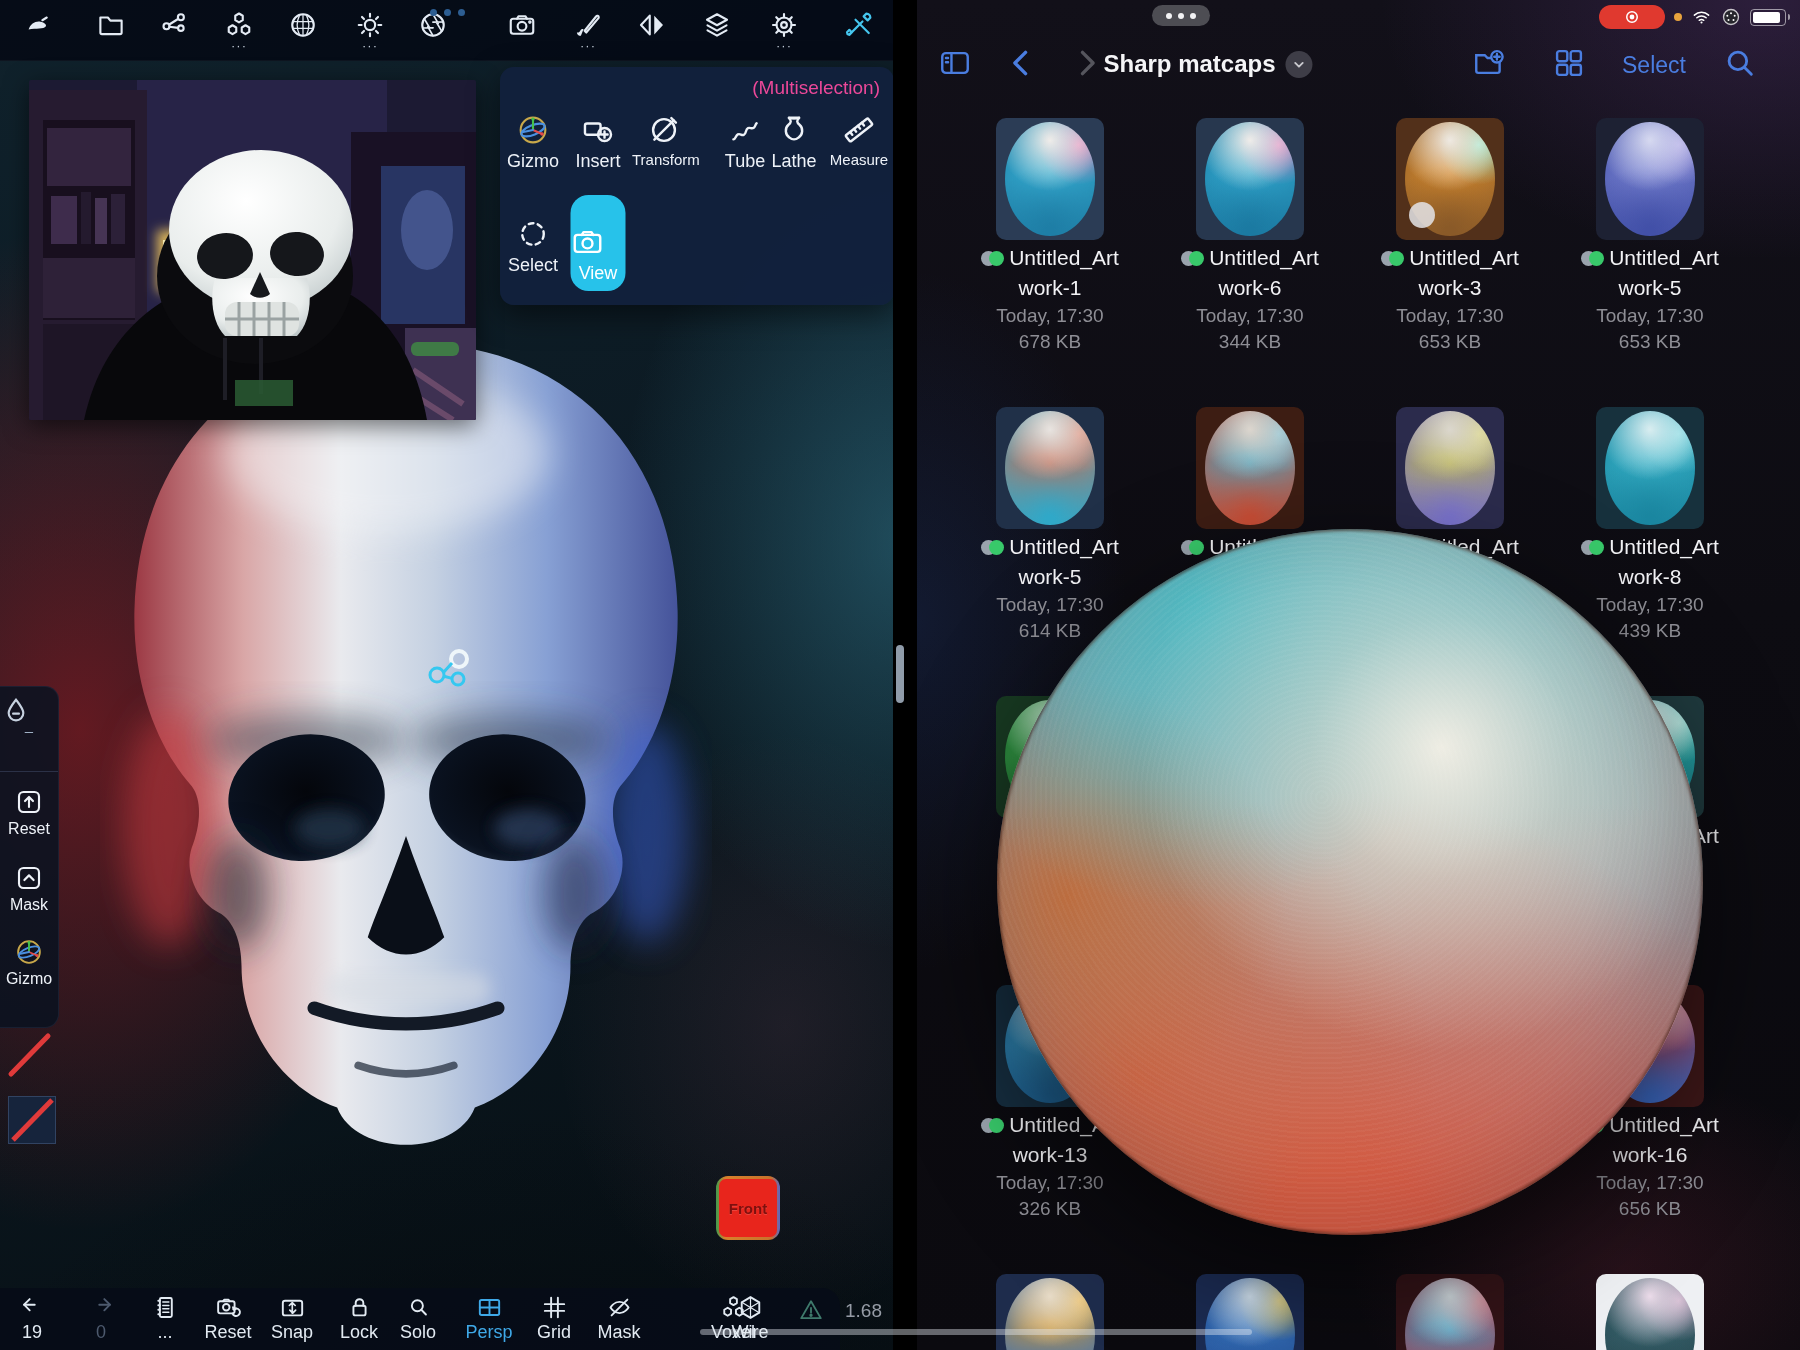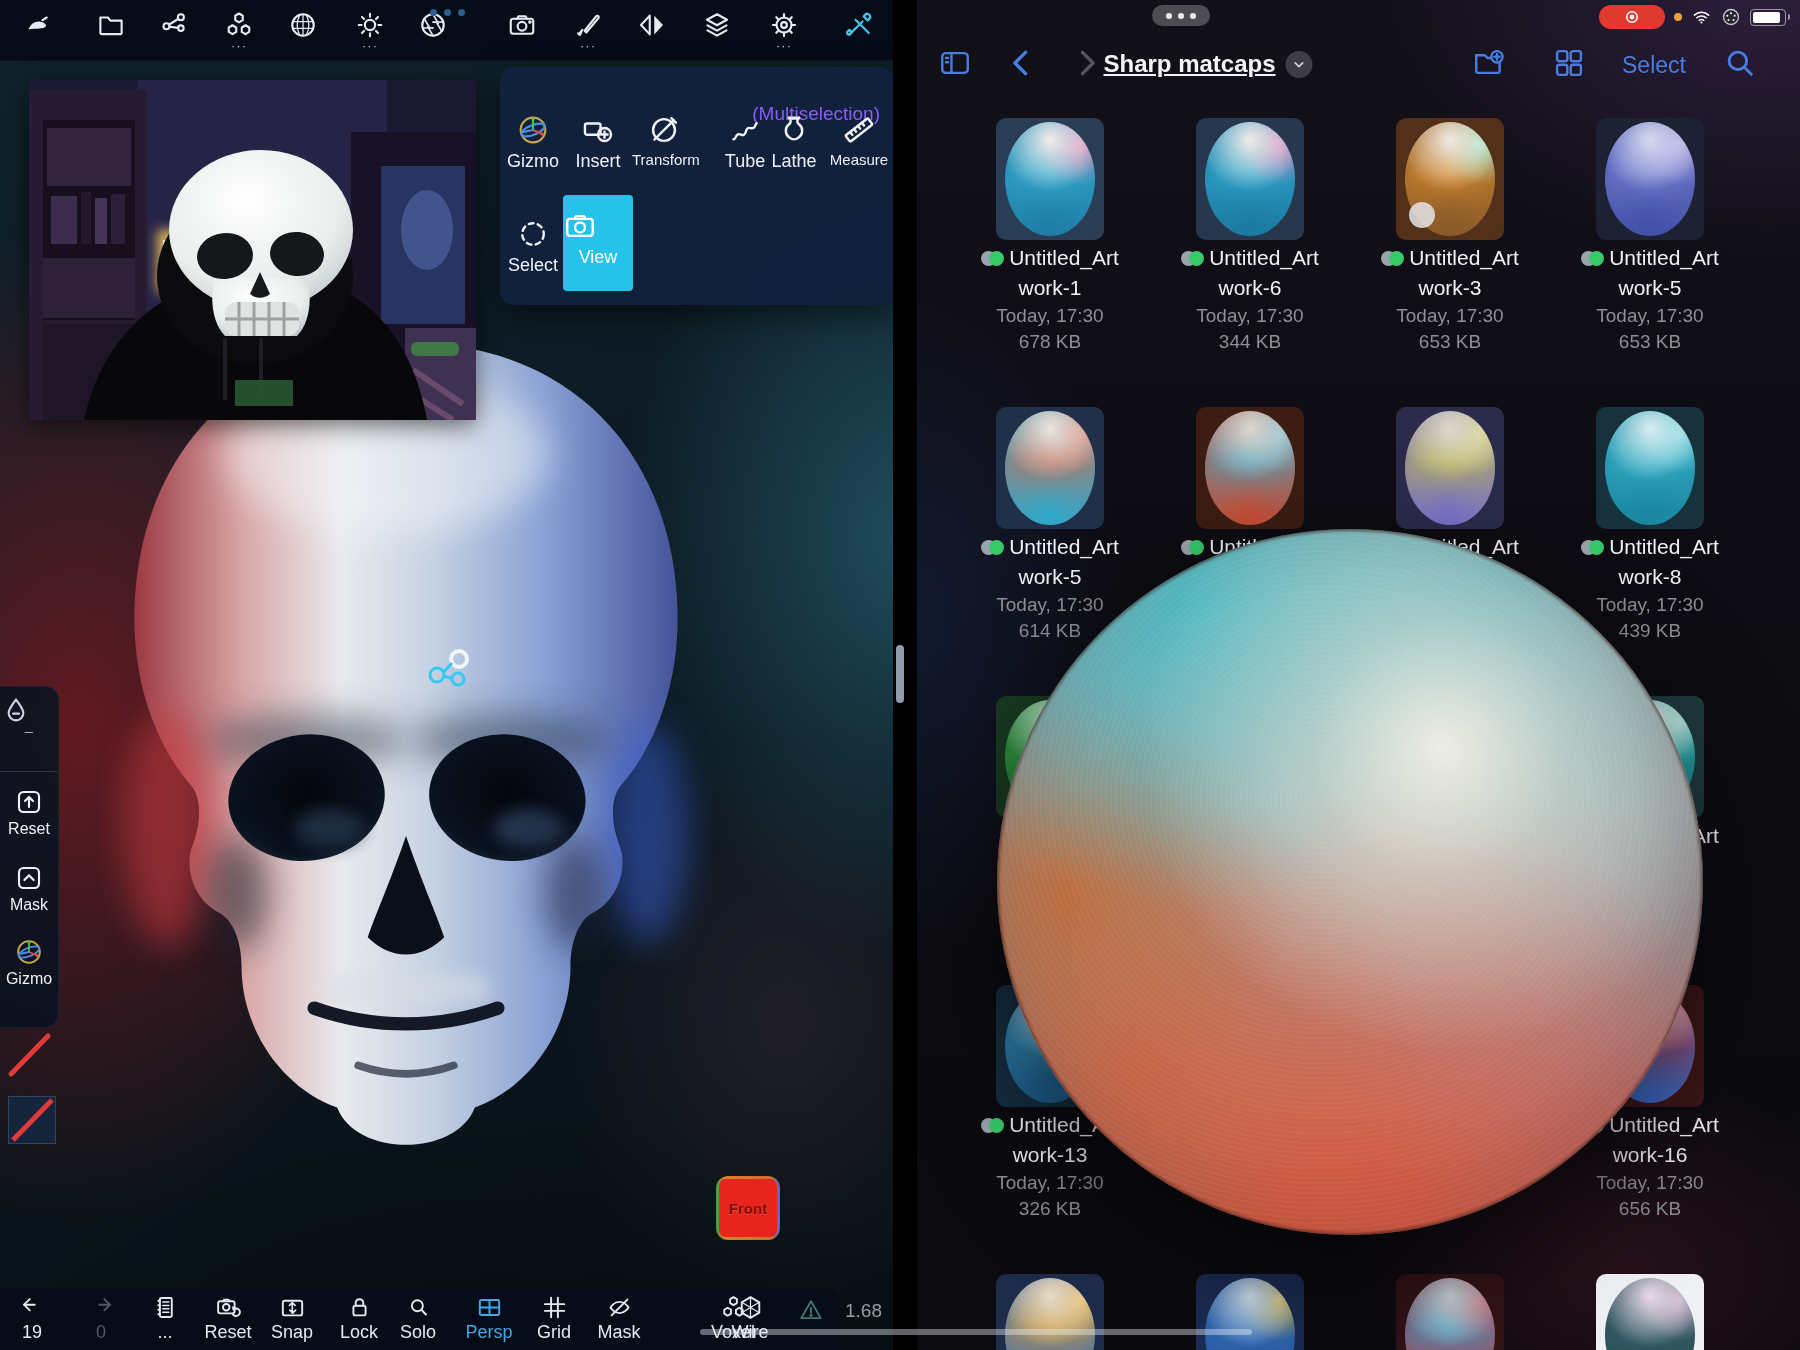--- a/index.html
+++ b/index.html
@@ -20,27 +20,27 @@
   .tb-item.active{color:#45c6ee;}
   .tb-ic{display:block;margin:0 auto;width:30px;height:30px;}
   .tb-ic svg{width:30px;height:30px;}
   .tb-dots{display:block;font-size:13px;line-height:8px;color:#c4cedb;letter-spacing:1px;margin-top:2px;}
   .app-dots{position:absolute;left:430px;top:9px;display:flex;gap:7px;}
   .app-dots i{width:7px;height:7px;border-radius:50%;background:#2d5e92;}
   
   .webcam{position:absolute;left:29px;top:80px;width:447px;height:340px;border-radius:2px;overflow:hidden;box-shadow:0 6px 24px rgba(0,0,0,.55);}
   
   .popup{position:absolute;left:500px;top:67px;width:394px;height:238px;background:rgba(18,32,60,.96);border-radius:14px;box-shadow:0 10px 30px rgba(0,0,0,.5);}
-  .popup-title{position:absolute;left:0;right:14px;top:10px;text-align:right;font-size:19px;color:#8b5cf6;margin-top:26px;}
+  .popup-title{position:absolute;left:0;right:14px;top:10px;text-align:right;font-size:19px;color:#ec4899;}
   .pp-item{position:absolute;width:64px;text-align:center;color:#eef2f8;transform:translateX(-50%);cursor:pointer;}
   .pp-item .pp-ic{display:block;margin:0 auto;width:34px;height:34px;}
   .pp-ic svg{width:34px;height:34px;}
   .pp-label{display:block;font-size:18px;margin-top:4px;white-space:nowrap;}
   .pp-label.small{font-size:15px;}
-  .pp-tile{position:absolute;width:70px;height:96px;border-radius:4px;transform:translateX(-50%);text-align:center;color:#fff;padding-top:14px;box-sizing:border-box;cursor:pointer;}
+  .pp-tile{position:absolute;width:55px;height:96px;border-radius:18px;transform:translateX(-50%);text-align:center;color:#fff;padding-top:30px;box-sizing:border-box;cursor:pointer;}
   .pp-tile.active{background:#27c2ea;}
   
   .side-panel{position:absolute;left:0;top:686px;width:58px;height:340px;background:rgba(10,18,32,.88);border-radius:0 14px 14px 0;border:1px solid rgba(120,150,200,.10);border-left:none;}
   .sp-drop{position:absolute;left:0;top:8px;width:100%;text-align:center;color:#c7d2e0;}
   .sp-divider{position:absolute;left:0;top:84px;width:100%;height:1px;background:rgba(130,160,210,.22);}
   .sp-item{position:absolute;left:0;width:100%;text-align:center;color:#eef2f8;cursor:pointer;}
   .sp-item .sp-ic svg{width:30px;height:30px;margin:0 auto;}
   .sp-label{display:block;font-size:16px;margin-top:3px;}
   .stroke-btn{position:absolute;left:4px;width:50px;height:50px;cursor:pointer;}
   .stroke-btn svg{width:50px;height:50px;}
@@ -82,21 +82,21 @@
   .palette{color:#fff;}
   .palette svg{width:20px;height:20px;}
   .battery{position:relative;width:34px;height:15px;border:1.5px solid rgba(255,255,255,.55);border-radius:4px;}
   .battery i{position:absolute;left:2px;top:2px;bottom:2px;width:78%;background:#fff;border-radius:2px;}
   .battery:after{content:"";position:absolute;right:-5px;top:4px;width:2.5px;height:6px;background:rgba(255,255,255,.55);border-radius:0 2px 2px 0;}
   
   .navbar{position:absolute;left:0;top:36px;width:100%;height:54px;}
   .nav-ic{position:absolute;top:10px;width:34px;height:34px;color:#4a7de0;transform:translateX(-50%);cursor:pointer;}
   .nav-ic svg{width:34px;height:34px;}
   .nav-ic.disabled{color:#55555d;}
-  .title-wrap{position:absolute;left:291px;top:14px;transform:translateX(-50%);display:flex;align-items:center;gap:10px;cursor:pointer;text-decoration:underline;}
+  .title-wrap{position:absolute;left:291px;top:14px;transform:translateX(-50%);display:flex;align-items:center;gap:10px;cursor:pointer;}
   .nav-title{font-size:24px;font-weight:bold;color:#f5f5f7;white-space:nowrap;}
   .title-chevron{width:27px;height:27px;border-radius:50%;background:rgba(118,118,128,.45);color:#c9c9ce;display:flex;align-items:center;justify-content:center;}
   .title-chevron svg{width:15px;height:15px;}
   .select-btn{position:absolute;left:737px;top:16px;transform:translateX(-50%);font-size:23px;color:#4a7de0;cursor:pointer;}
   
   .file-grid{position:absolute;left:33px;top:104px;width:800px;display:grid;grid-template-columns:repeat(4,200px);}
   .file-cell{height:289px;padding-top:14px;box-sizing:border-box;text-align:center;cursor:pointer;}
   .thumb{position:relative;width:108px;height:122px;margin:0 auto;border-radius:10px;background:var(--bg);overflow:hidden;}
   .ball{position:absolute;left:8%;top:3%;width:84%;height:94%;border-radius:50%;
     background:

